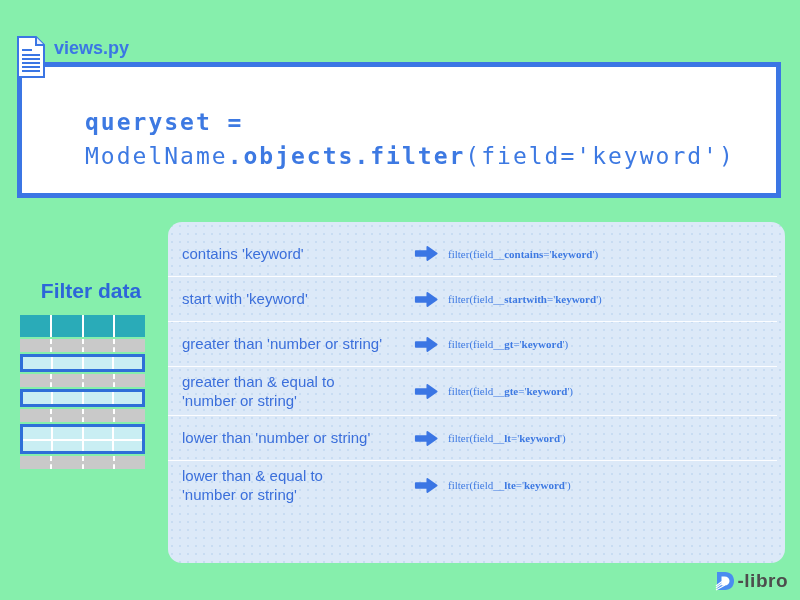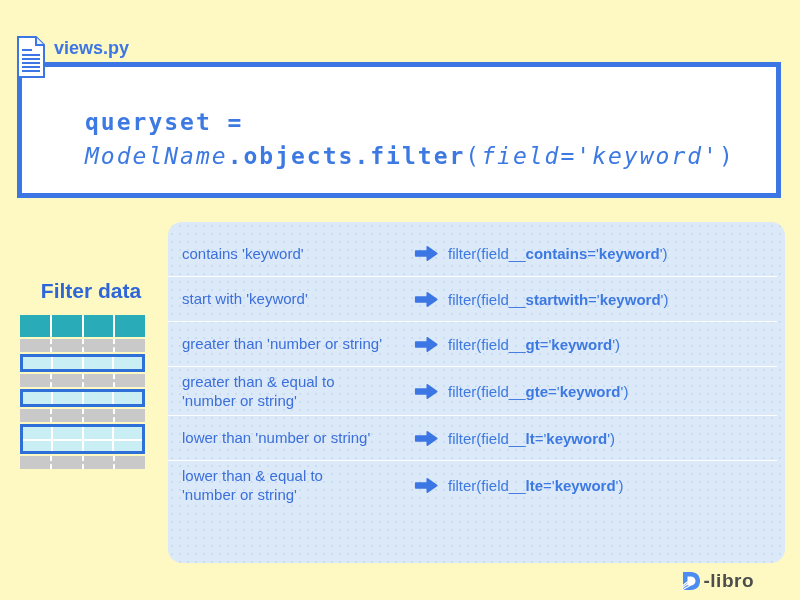--- a/index.html
+++ b/index.html
@@ -2,35 +2,35 @@
 <html style="--accent-blue: #3b76e4; --code-blue: #3d79e2; --panel-bg: #dce9f8; --teal-header: #2aabb8; --row-gray: #c9c9c9; --highlight-cyan: #c9eef3; --highlight-border: #2e6fd8; --desc-blue: #3b6fdb; --logo-text: #4d4d4d;"><head>
 <meta charset="utf-8">
 <style>
   :root{
     --accent-blue:#3b76e4; --code-blue:#3d79e2; --panel-bg:#dce9f8;
     --teal-header:#2aabb8; --row-gray:#c9c9c9; --highlight-cyan:#c9eef3;
     --highlight-border:#2e6fd8; --logo-text:#4d4d4d; --desc-blue:#3b6fdb;
   }
   *{box-sizing:border-box;margin:0;padding:0;}
   body{font-family:"Liberation Sans",sans-serif;background:#fff;}
-  .stage{position:relative;width:800px;height:600px;background:#fef9c3;overflow:hidden;}
+  .stage{position:relative;width:800px;height:600px;background:#86efac;overflow:hidden;}
 
   
   .file-tag{position:absolute;left:16px;top:36px;display:flex;align-items:flex-start;z-index:3;}
   .file-icon{display:block;width:30px;height:42px;}
   .file-label{margin-left:8px;margin-top:2px;font-size:18px;font-weight:bold;color:var(--accent-blue);}
 
   
   .code-box{position:absolute;left:17px;top:62px;width:764px;height:136px;
     border:5px solid var(--accent-blue);background:#fff;z-index:1;}
   .code-lines{padding:38px 0 0 63px;}
   .code-line{font-family:"DejaVu Sans Mono",monospace;font-size:23px;letter-spacing:2px;
     color:var(--code-blue);line-height:34px;white-space:nowrap;}
   .code-line .b{font-weight:bold;margin-top:48px;}
-  .code-line .i{font-style:italic;margin-top:44px;}
+  .code-line .i{margin-top:44px;}
 
   
   .filter-title{position:absolute;left:18px;top:279px;width:146px;text-align:center;
     font-size:21px;font-weight:bold;color:#2d66d9;}
   .ftable{position:absolute;left:20px;top:315px;width:125px;}
   .trow{display:flex;margin-bottom:2px;}
   .trow .cell{flex:1;}
   .trow .cell + .cell{border-left:2px dashed #ffffff;}
   .trow.head{height:22px;}
   .trow.head .cell{background:var(--teal-header);}
@@ -46,26 +46,26 @@
   .panel{position:absolute;left:168px;top:222px;width:617px;height:341px;
     border-radius:14px;background:var(--panel-bg);
     background-image:radial-gradient(#c8dcf2 1px, transparent 1.3px);
     background-size:8px 8px;padding:9px 8px 9px 0;display:flex;flex-direction:column;}
   .prow{display:flex;align-items:center;height:45px;padding:0 10px 0 14px;flex:0 0 auto;}
   .prow.tall{height:49px;}
   .prow + .prow{border-top:1px solid rgba(255,255,255,0.9);}
   .desc{width:232px;font-size:15px;color:var(--desc-blue);line-height:1.3;}
   .desc span{display:block;}
   .arrow{display:flex;align-items:center;margin-right:10px;flex:0 0 auto;}
-  .pcode{font-family:Liberation Sans, sans-serif;font-size:15px;color:var(--code-blue);
+  .pcode{font-family:Liberation Serif, serif;font-size:11px;color:var(--code-blue);
     white-space:nowrap;}
   .pcode b{font-weight:bold;}
 
   
-  .logo{position:absolute;right:46px;bottom:7px;display:flex;align-items:center;margin-top:16px;}
+  .logo{position:absolute;right:12px;bottom:7px;display:flex;align-items:center;margin-top:16px;}
   .logo-text{font-size:19px;font-weight:bold;color:var(--logo-text);letter-spacing:0.5px;}
   .logo-icon{display:block;margin-right:1px;}
 </style>
 </head>
 <body>
 
 <div class="stage">
 
   <div class="file-tag">
     <span>

